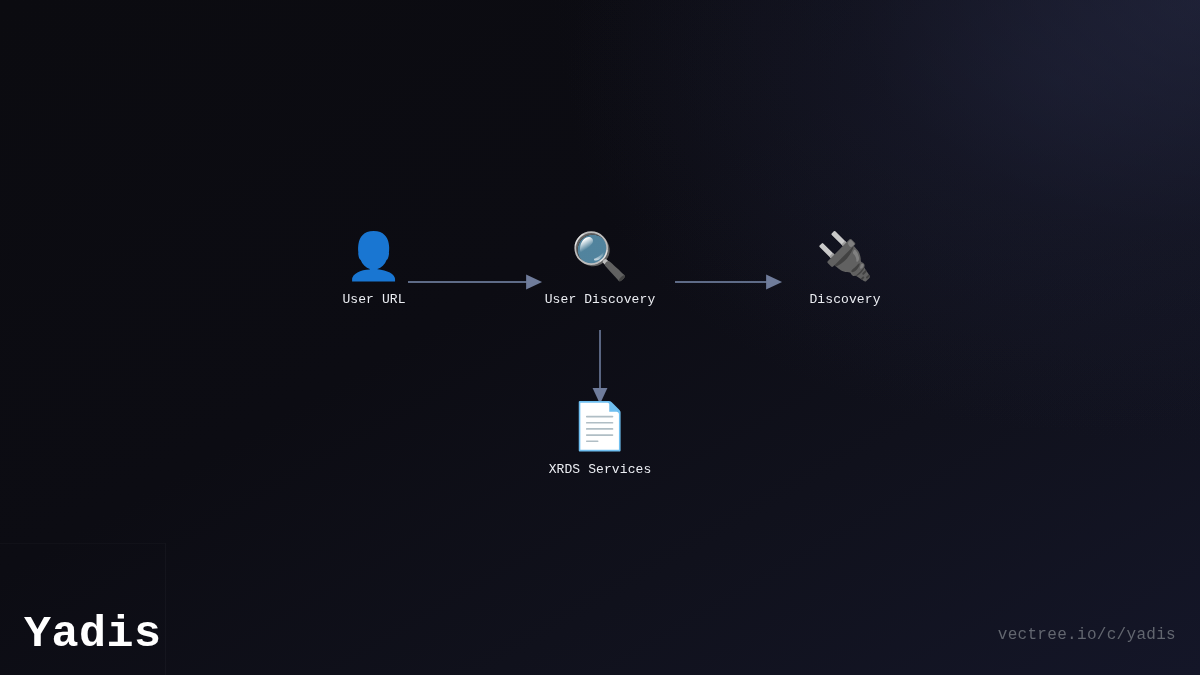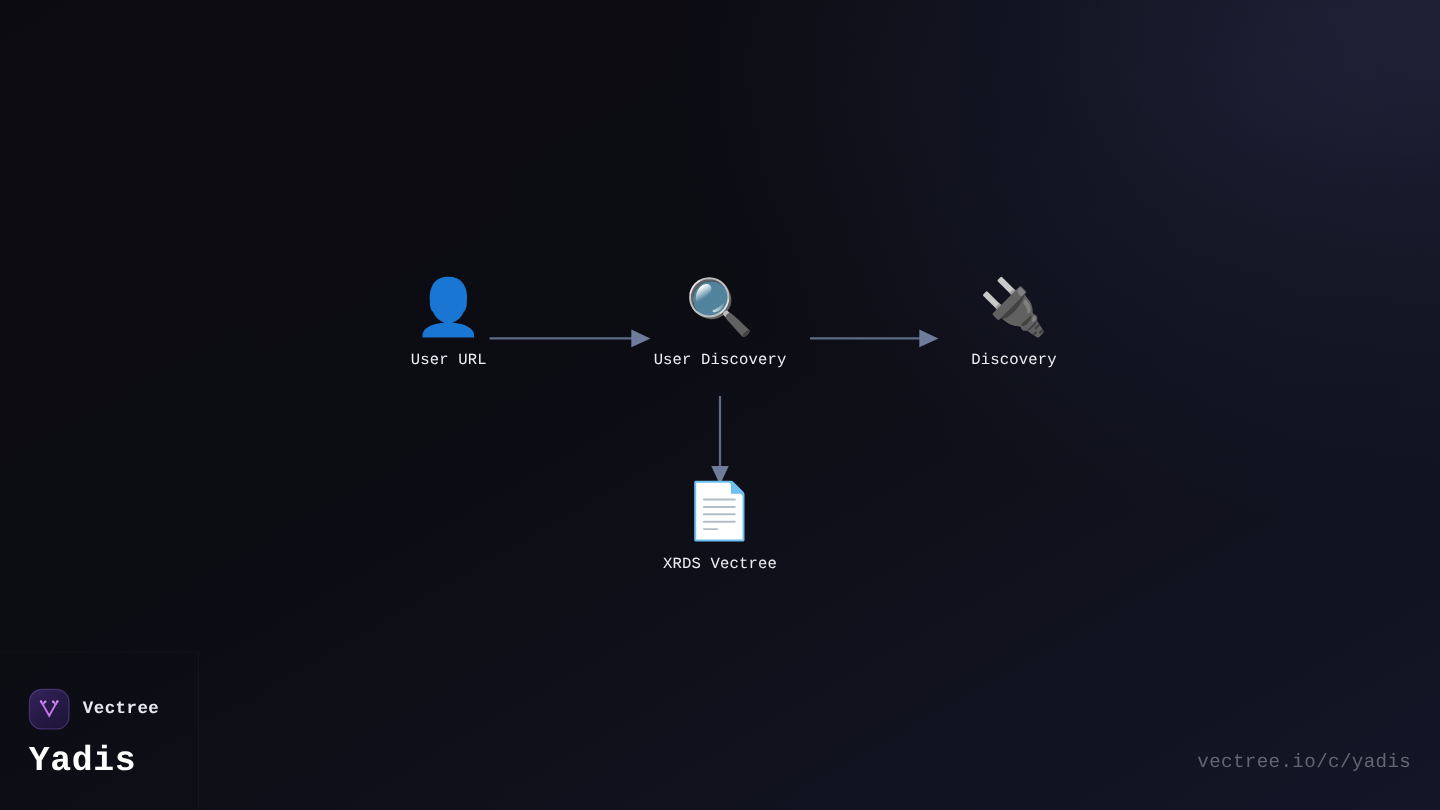--- a/index.html
+++ b/index.html
@@ -91,21 +91,21 @@
   #brand-name {
     font-family:"Liberation Mono", monospace;
     font-weight:bold;
     font-size:14.5px;
     color:#e9eaf0;
     letter-spacing:0.4px;
   }
   #brand-title {
     font-family:"Liberation Mono", monospace;
     font-weight:bold;
-    font-size:29px;
+    font-size:45px;
     line-height:40px;
     color:#ffffff;
     letter-spacing:0.5px;
   }
   #brand-url {
     position:absolute;
     right:24px;
     bottom:31px;
     font-family:"Liberation Mono", monospace;
     font-size:16px;
@@ -152,44 +152,24 @@
       <div class="node-label">User Discovery</div>
     </div>
 
     <div class="node" style="left:845px; top:226px;">
       <div class="node-icon">🔌</div>
       <div class="node-label">Discovery</div>
     </div>
 
     <div class="node" style="left:600px; top:396px;">
       <div class="node-icon">📄</div>
-      <div class="node-label">XRDS Vectree</div>
+      <div class="node-label">XRDS Services</div>
     </div>
 
   </div>
 
   <div id="brand">
-    <div id="brand-row">
-      <div id="brand-logo">
-        <svg width="22" height="22" viewBox="0 0 24 24" xmlns="http://www.w3.org/2000/svg">
-          <g stroke="#c977f0" stroke-width="1.7" fill="none" stroke-linecap="round">
-            <path d="M6.2 7.6 L12 18 L17.8 7.6"></path>
-            <path d="M6.2 7.6 L4.6 5.2"></path>
-            <path d="M6.2 7.6 L8.2 5.4"></path>
-            <path d="M17.8 7.6 L19.4 5.2"></path>
-            <path d="M17.8 7.6 L15.8 5.4"></path>
-          </g>
-          <g fill="#d98ef5">
-            <circle cx="4.6" cy="4.9" r="1.1"></circle>
-            <circle cx="8.4" cy="5.1" r="1.1"></circle>
-            <circle cx="19.4" cy="4.9" r="1.1"></circle>
-            <circle cx="15.6" cy="5.1" r="1.1"></circle>
-          </g>
-        </svg>
-      </div>
-      <div id="brand-name">Vectree</div>
-    </div>
     <div id="brand-title">Yadis</div>
   </div>
 
   <div id="brand-url">vectree.io/c/yadis</div>
 
 </div>
 
 </body></html>

